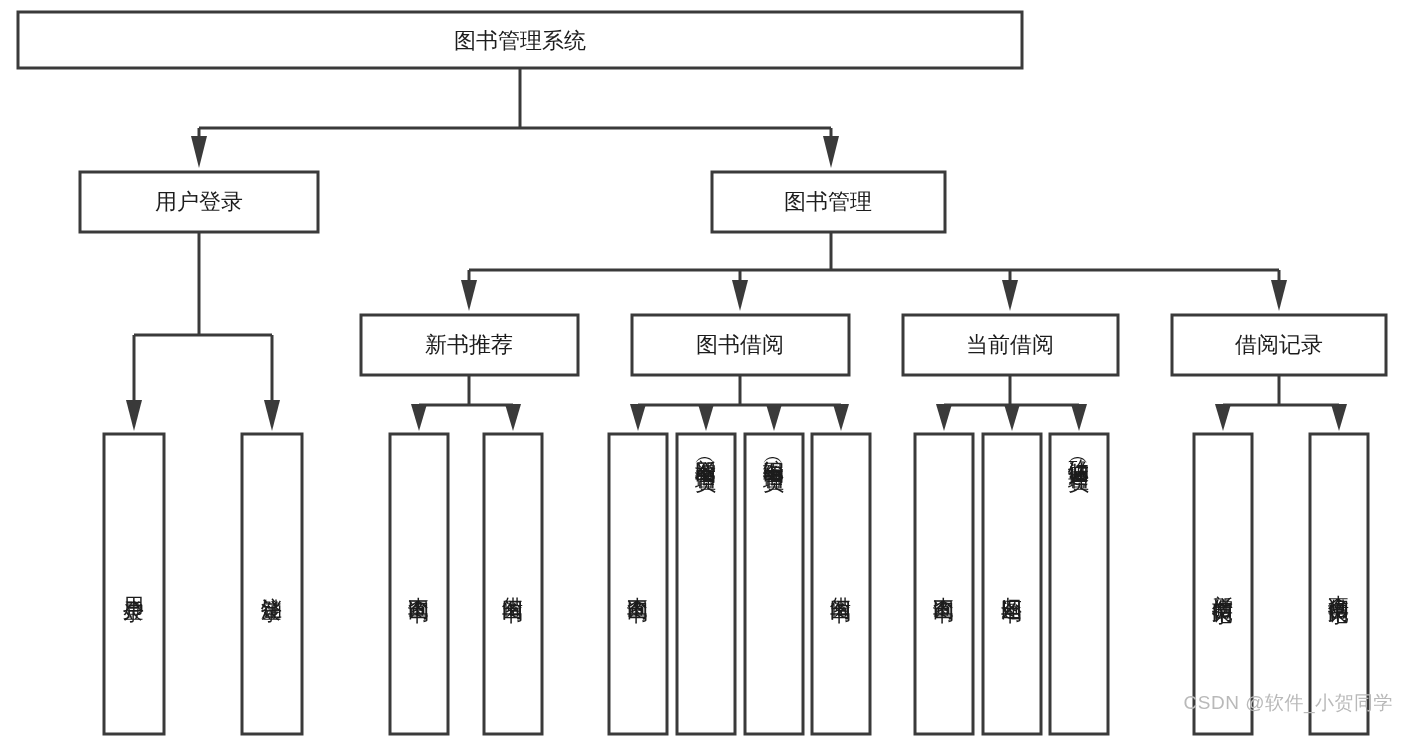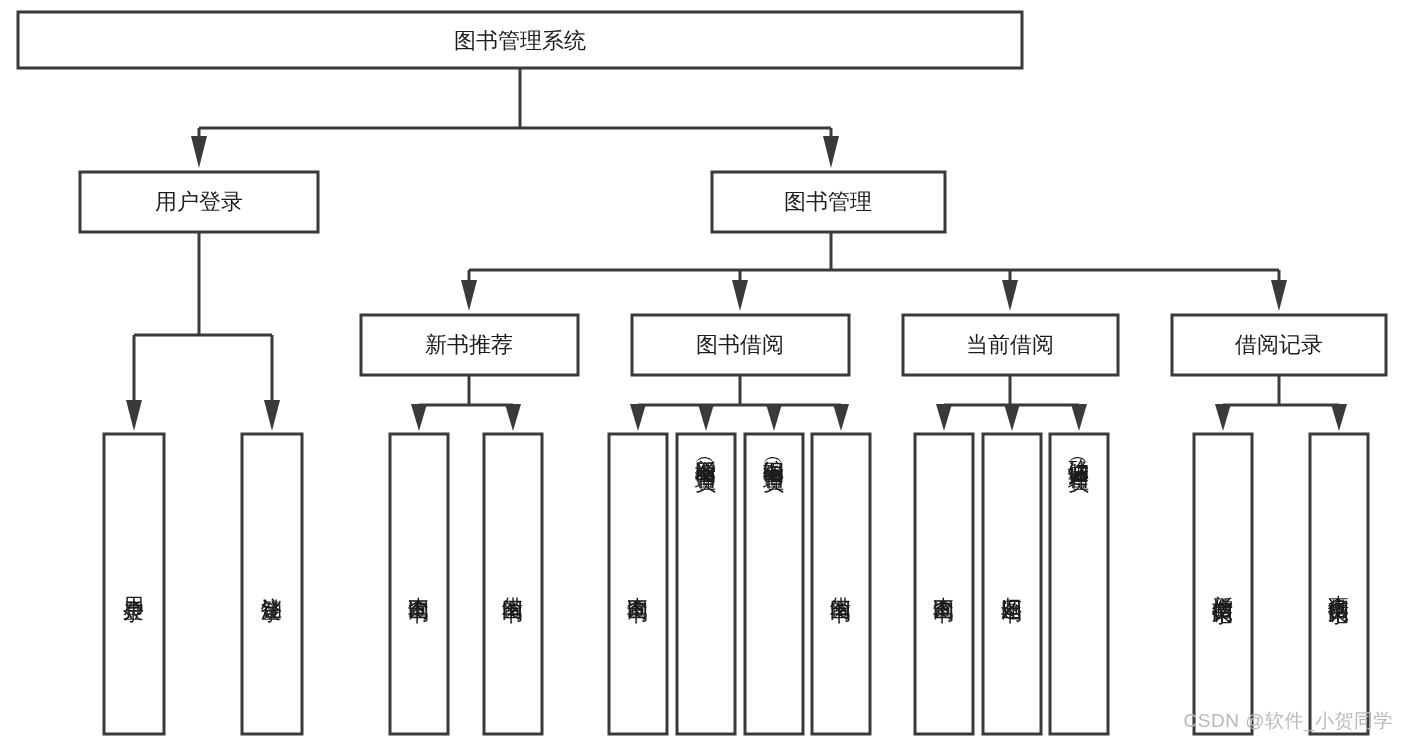--- a/index.html
+++ b/index.html
@@ -28,21 +28,21 @@
     letter-spacing:2px;
     line-height:1;
     display:flex;
     align-items:center;
     justify-content:flex-start;
     white-space:nowrap;
     pointer-events:none;
   }
   .watermark{
     position:absolute;
-    right:12px;bottom:6px;
+    right:12px;bottom:24px;
     font-family:"Liberation Sans","DejaVu Sans",sans-serif;
     font-size:19px;
     color:#b9b9b9;
     letter-spacing:0.5px;
     white-space:nowrap;
   }
 </style>
 </head>
 <body>
 

